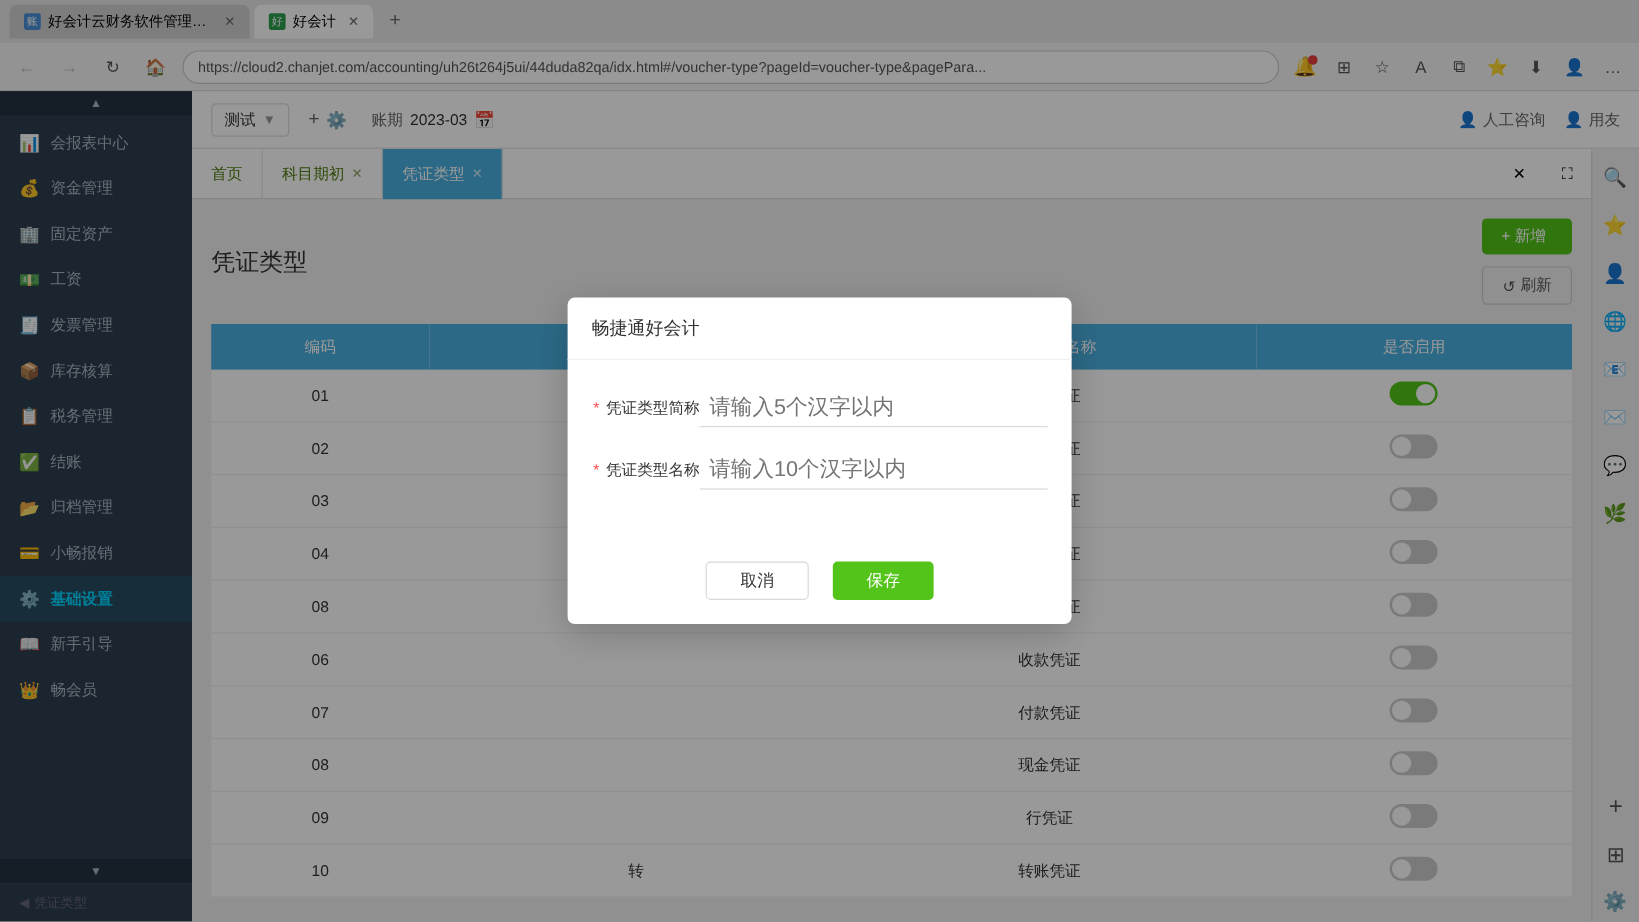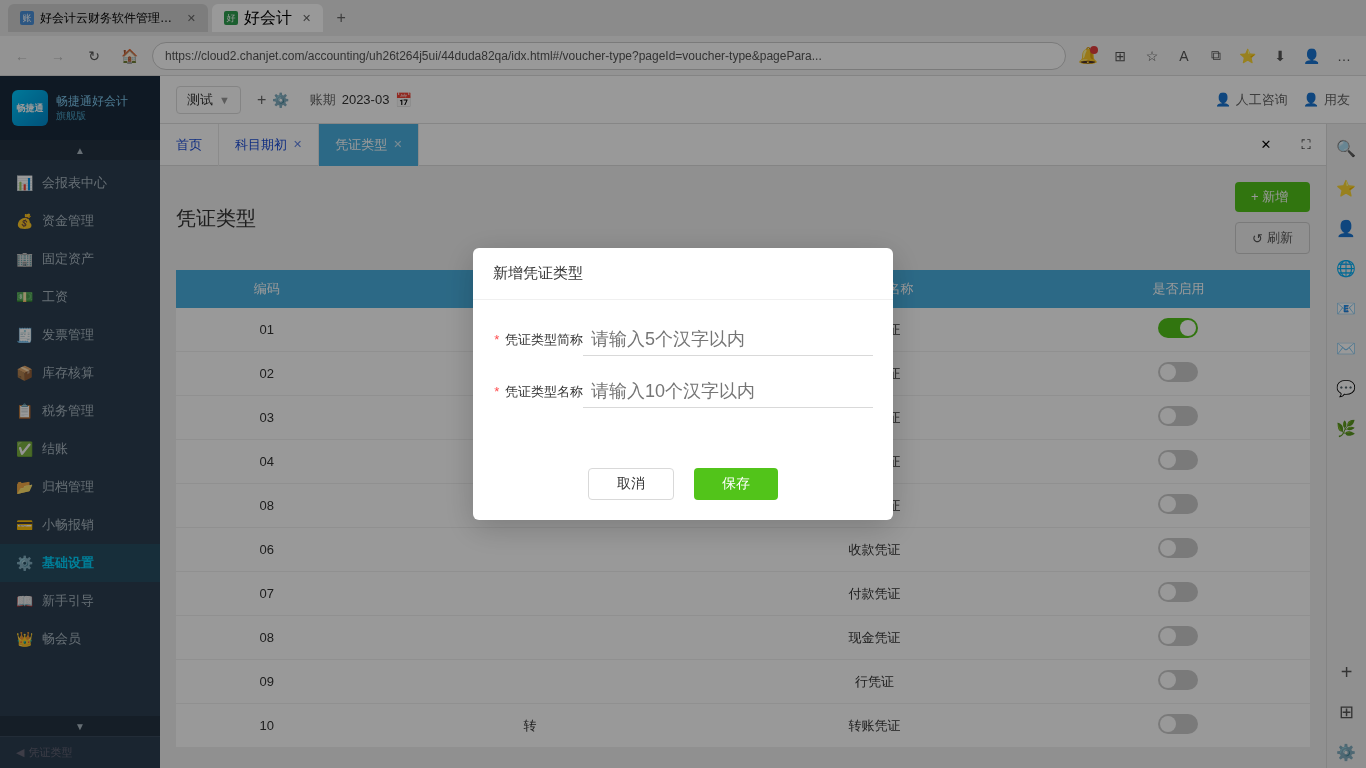--- a/index.html
+++ b/index.html
@@ -45,21 +45,21 @@
     .account-period { display: flex; align-items: center; gap: 6px; font-size: 13px; color: #333; margin-left: 8px; }
     .period-label { color: #666; }
     .period-icon { color: #999; font-size: 14px; }
     .top-bar-spacer { flex: 1; }
     .top-bar-actions { display: flex; align-items: center; gap: 16px; }
     .consult-btn { display: flex; align-items: center; gap: 4px; color: #666; font-size: 13px; cursor: pointer; }
     .user-btn { display: flex; align-items: center; gap: 4px; color: #666; font-size: 13px; cursor: pointer; }
 
     
     .tabs-bar { background: #fff; display: flex; align-items: center; border-bottom: 1px solid #ddd; padding: 0 0 0 0; height: 42px; }
-    .tab-item { display: flex; align-items: center; gap: 6px; padding: 0 16px; height: 42px; font-size: 13px; cursor: pointer; color: #1d4ed8; border-right: 1px solid #e8e8e8; position: relative; }
+    .tab-item { display: flex; align-items: center; gap: 6px; padding: 0 16px; height: 42px; font-size: 13px; cursor: pointer; color: #4d7c0f; border-right: 1px solid #e8e8e8; position: relative; }
     .tab-item.active { background: #4ab0e0; color: #fff; }
     .tab-item .tab-x { font-size: 11px; opacity: 0.7; cursor: pointer; }
     .tabs-expand { width: 40px; height: 42px; display: flex; align-items: center; justify-content: center; cursor: pointer; }
     .tabs-fullscreen { width: 40px; height: 42px; display: flex; align-items: center; justify-content: center; cursor: pointer; }
     .tabs-right { margin-left: auto; display: flex; }
 
     
     .page-content { flex: 1; padding: 16px; overflow-y: auto; }
     .page-title-bar { display: flex; align-items: center; justify-content: space-between; margin-bottom: 16px; }
     .page-title { font-size: 20px; color: #333; font-weight: 400; }
@@ -113,21 +113,21 @@
 
 <div class="browser-chrome">
   <div class="tab-bar">
     <div class="browser-tab inactive">
       <span class="tab-favicon" style="background:#4a90d9;font-size:9px;color:#fff;display:flex;align-items:center;justify-content:center;">账</span>
       <span style="font-size:12px;max-width:150px;overflow:hidden;white-space:nowrap;text-overflow:ellipsis;">好会计云财务软件管理系统_会计</span>
       <span class="tab-close">✕</span>
     </div>
     <div class="browser-tab active">
       <span class="tab-favicon" style="background:#2d9e4f;font-size:9px;color:#fff;display:flex;align-items:center;justify-content:center;">好</span>
-      <span style="font-size:16px;">好会计</span>
+      <span style="font-size:12px;">好会计</span>
       <span class="tab-close">✕</span>
     </div>
     <div class="tab-new">+</div>
   </div>
   <div class="address-bar">
     <div class="nav-btn disabled">←</div>
     <div class="nav-btn disabled">→</div>
     <div class="nav-btn">↻</div>
     <div class="nav-btn">🏠</div>
     <div class="address-input">
@@ -146,29 +146,20 @@
       <div class="br-action">⬇</div>
       <div class="br-action">👤</div>
       <div class="br-action">…</div>
     </div>
   </div>
 </div>
 
 <div class="app-container">
 
   <div class="sidebar">
-    <div class="sidebar-logo">
-      <div class="logo-icon">
-        <span style="font-size:9px;font-weight:bold;">畅捷通</span>
-      </div>
-      <div>
-        <div class="logo-text">畅捷通好会计</div>
-        <div class="logo-sub">旗舰版</div>
-      </div>
-    </div>
     <div class="sidebar-scroll-up">▲</div>
     <div class="sidebar-nav">
       <div class="sidebar-item">
         <span class="sidebar-icon">📊</span>
         <span>会报表中心</span>
       </div>
       <div class="sidebar-item">
         <span class="sidebar-icon">💰</span>
         <span>资金管理</span>
       </div>
@@ -395,21 +386,21 @@
         <div class="right-panel-icon" style="font-size:18px;color:#555;">⊞</div>
         <div class="right-panel-icon">⚙️</div>
       </div>
     </div>
   </div>
 </div>
 
 <div class="dialog-overlay">
   <div class="dialog">
     <div class="dialog-header">
-      <span>新增凭证类型</span>
+      <span>畅捷通好会计</span>
     </div>
     <div class="dialog-body">
       <div class="form-row">
         <label class="form-label">
           <span class="required">*</span>
           <span>凭证类型简称</span>
         </label>
         <input class="form-input" type="text" placeholder="请输入5个汉字以内" style="">
       </div>
       <div class="form-row">

